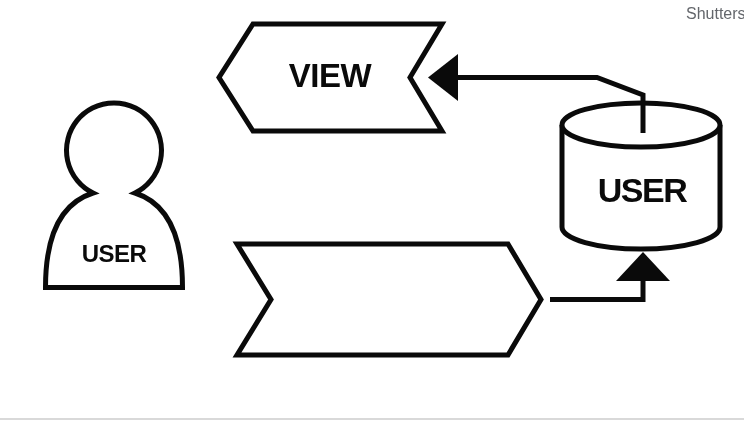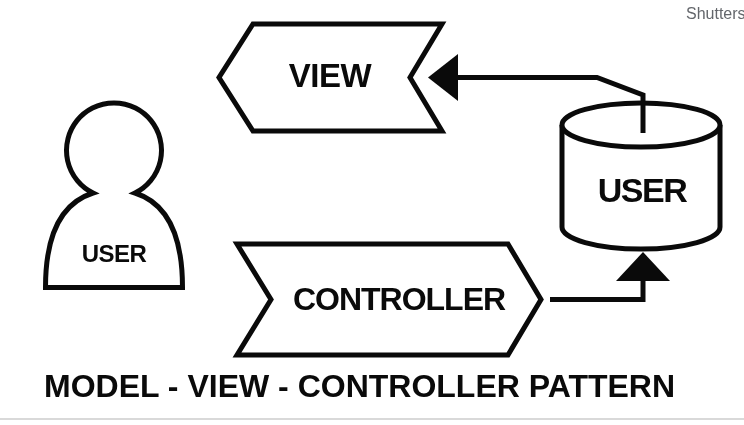--- a/index.html
+++ b/index.html
@@ -69,21 +69,19 @@
     </g>
 
     <g>
       <path d="M 550,299.5 L 643,299.5 L 643,279" fill="none" stroke="#0a0a0a" stroke-width="5" stroke-linejoin="miter"></path>
       <polygon points="643,252 616,281 670,281" fill="#0a0a0a"></polygon>
     </g>
   </svg>
 
   <div class="node-label lbl-user">USER</div>
   <div class="node-label lbl-view">VIEW</div>
-  <div class="node-label lbl-controller">CONTROLLER</div>
   <div class="node-label lbl-model">USER</div>
 
-  <div class="diagram-title">MODEL - VIEW - CONTROLLER PATTERN</div>
 
   <div class="watermark">Shutters</div>
 
   <div class="bottom-rule"></div>
 </div>
 
 </body></html>

